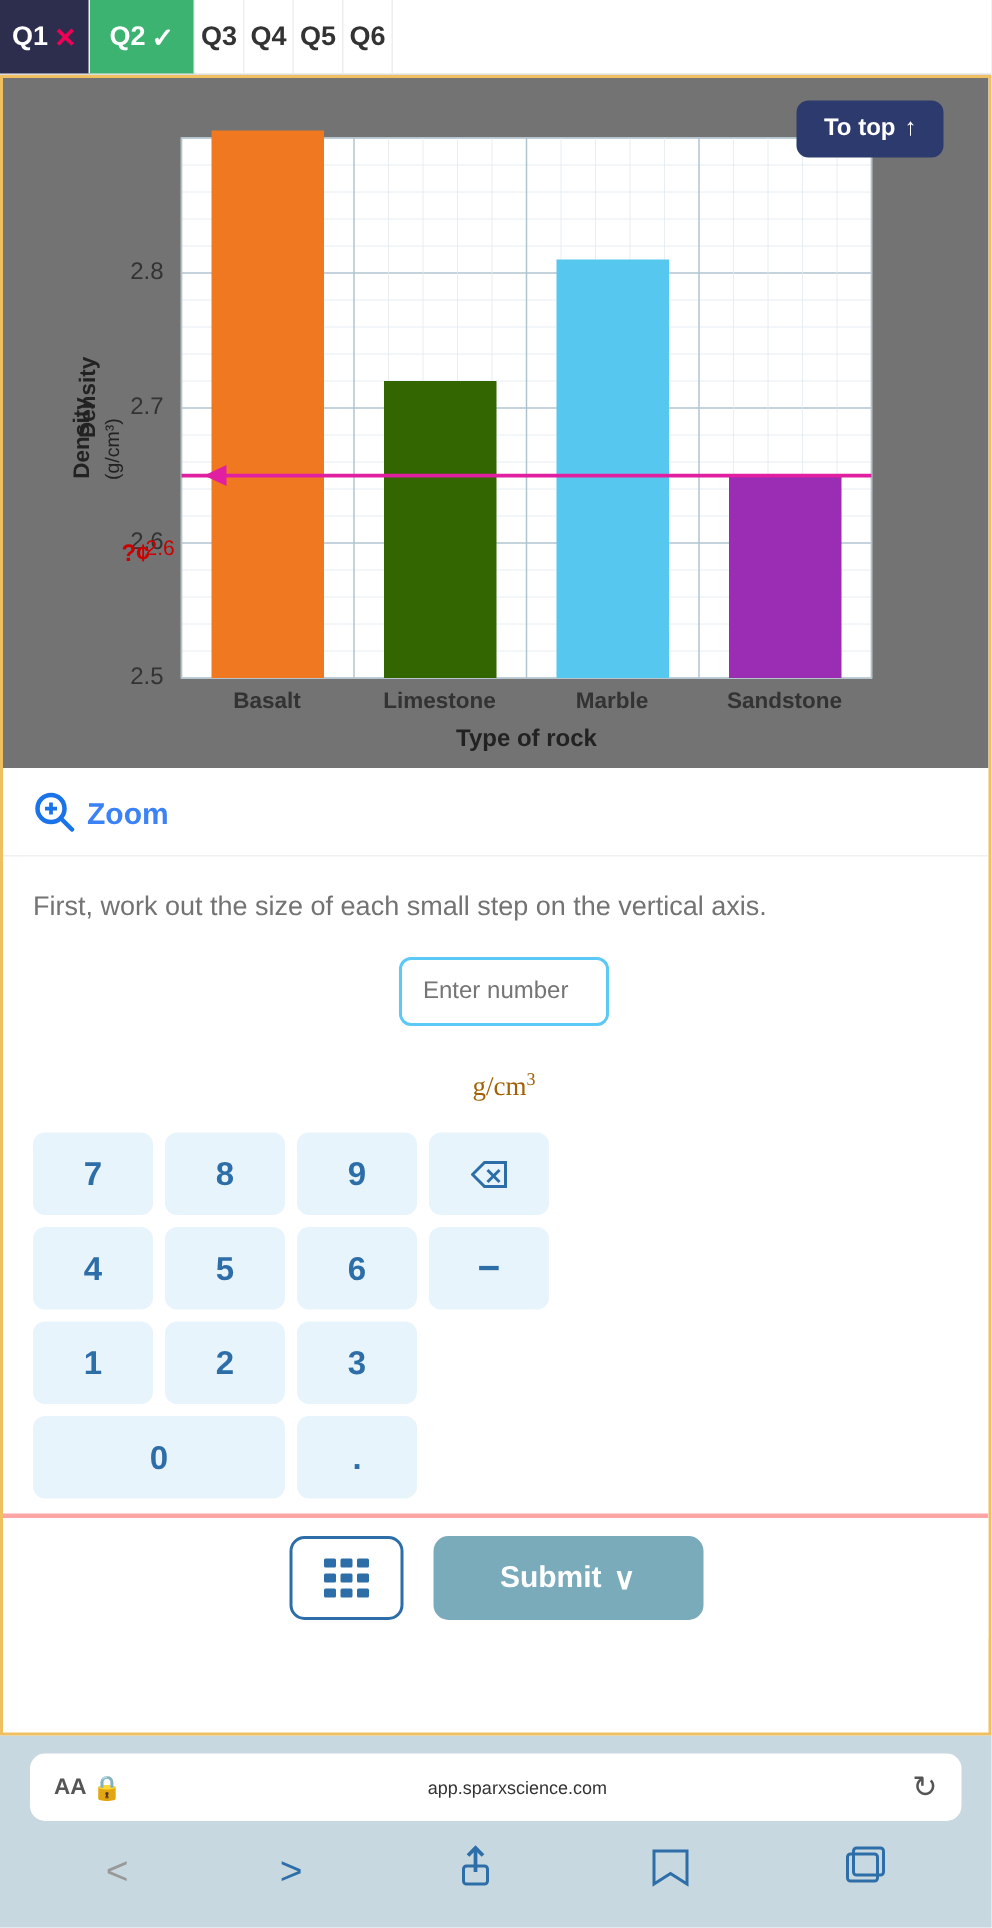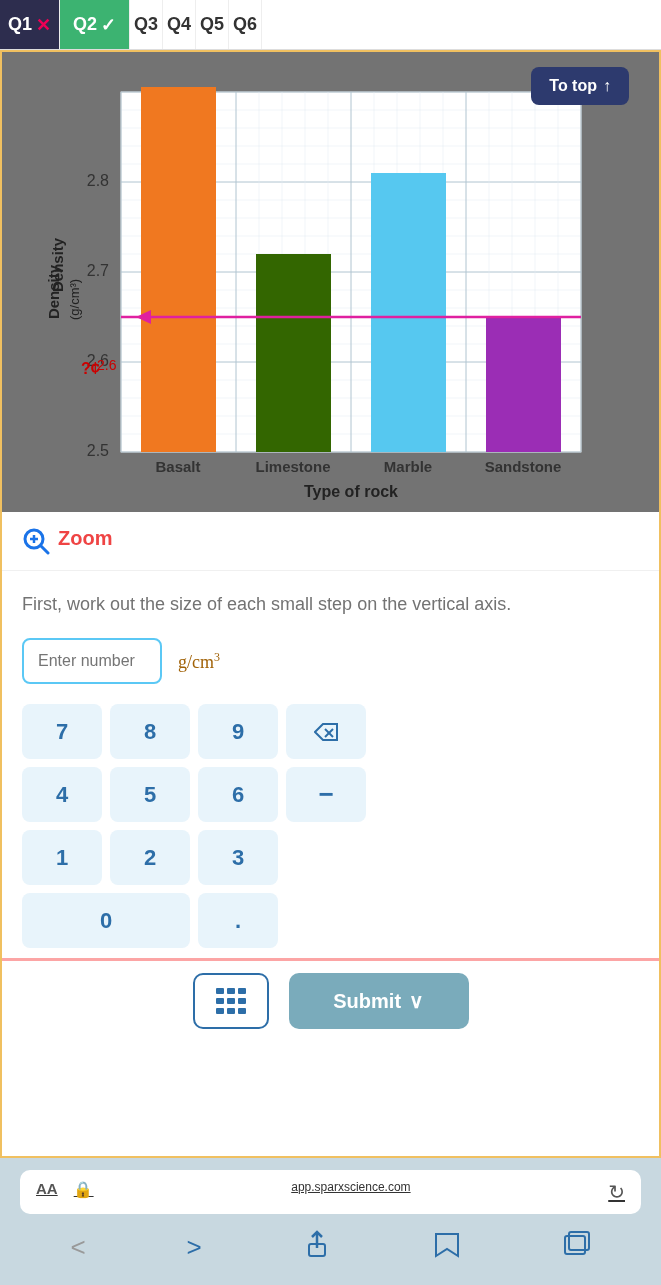--- a/index.html
+++ b/index.html
@@ -94,44 +94,45 @@
     
     .zoom-section {
       padding: 15px 20px;
       display: flex;
       align-items: center;
       gap: 8px;
       border-bottom: 1px solid #f0f0f0;
     }
     .zoom-btn {
       display: flex;
-      align-items: flex-start;
+      align-items: flex-end;
       gap: 8px;
-      color: #ef4444;
+      color: #3b82f6;
       font-size: 20px;
       font-weight: 700;
       cursor: pointer;
       background: none;
       border: none;
     }
 
     
     .question-text {
       padding: 20px 20px 10px 20px;
       font-size: 18px;
       line-height: 1.5;
       color: #737373;
     }
 
     
     .input-row {
       padding: 10px 9px 10px 20px;
       display: flex;
       align-items: center;
-      gap: 16px;
+      gap: 28px;
+      flex-direction: column;
     }
     .number-input {
       border: 2px solid #5bc8f5;
       border-radius: 8px;
       padding: 12px 14px;
       font-size: 16px;
       width: 140px;
       color: #999;
       outline: none;
     }
@@ -222,24 +223,24 @@
       display: flex;
       flex-direction: column;
       gap: 12px;
       flex-shrink: 0;
     }
     .url-bar {
       background: white;
       border-radius: 10px;
       padding: 10px 16px;
       display: flex;
-      gap: 16px;
+      align-items: center;
+      gap: 4px;
       font-size: 18px;
       color: #333;
-      text-decoration: underline;
     }
     .url-text {
       flex: 1;
       text-align: center;
       font-size: 12px;
     }
     .browser-nav {
       display: flex;
       justify-content: space-around;
       align-items: center;

